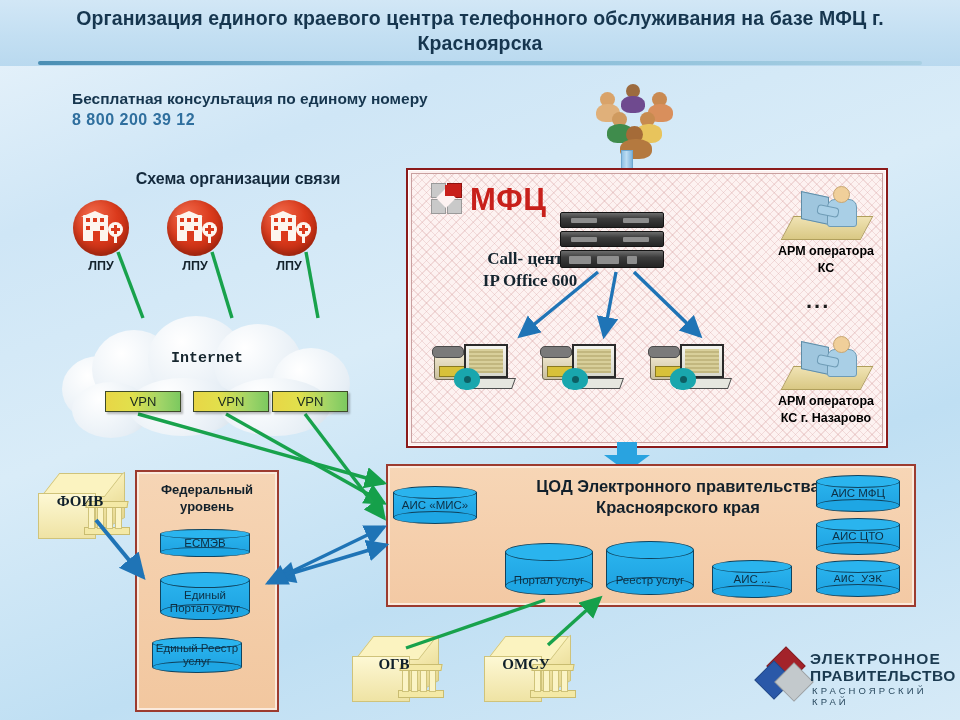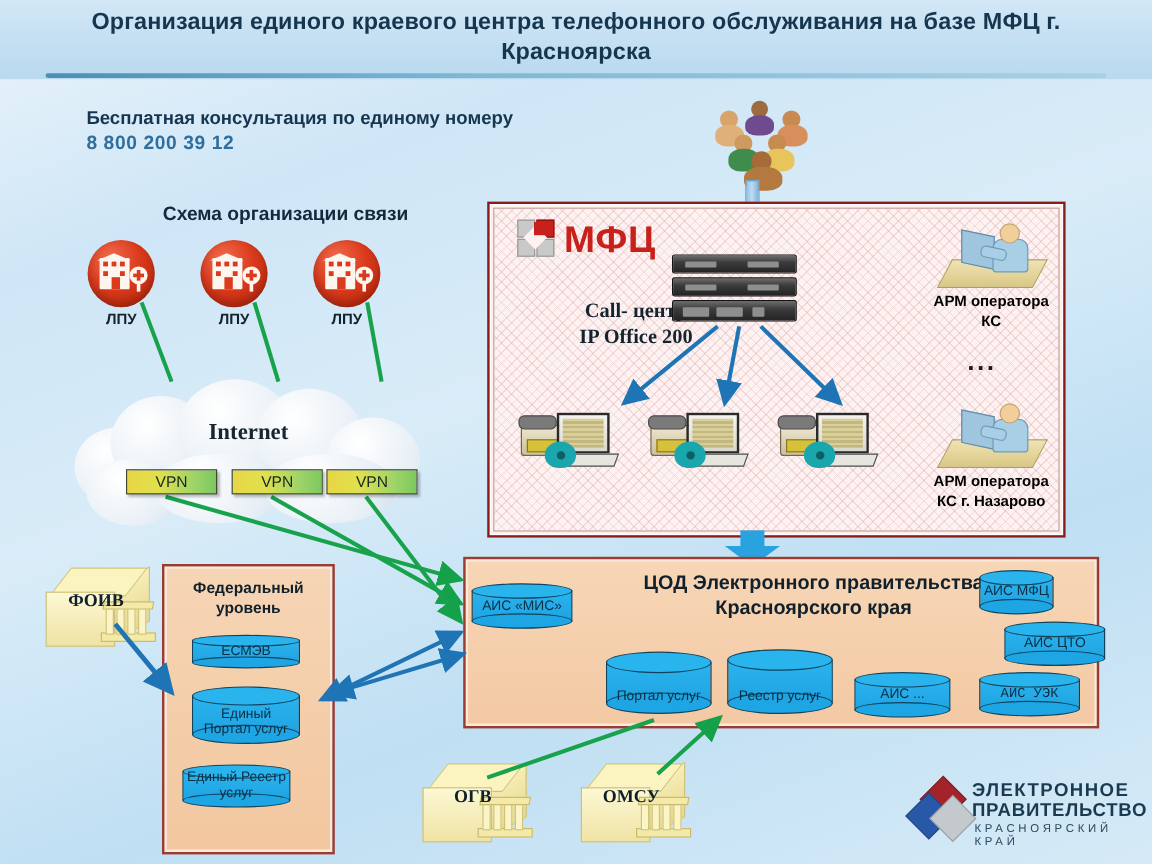--- a/index.html
+++ b/index.html
@@ -152,22 +152,22 @@
     border-left:1.6px solid #10435e;border-right:1.6px solid #10435e;box-sizing:border-box;}
   .db .lbl{position:absolute;left:0;top:0;width:100%;height:100%;
     display:flex;align-items:center;justify-content:center;text-align:center;
     font-size:11.5px;color:#0d2f44;line-height:13px;z-index:3;padding:0 3px;box-sizing:border-box;}
 
   
   .cloud{position:absolute;left:62px;top:312px;width:290px;height:126px;}
   .cloud .puff{position:absolute;border-radius:50%;
     background:radial-gradient(circle at 35% 30%,#ffffff,#e6eef5 70%,#d2dde6 100%);}
   .cloud-label{position:absolute;left:0;top:38px;width:290px;text-align:center;
-    font-family:Liberation Serif, serif;
-    font-weight:bold;font-size:19px;color:#17272f;z-index:5;}
+    font-family:Liberation Mono, monospace;
+    font-weight:bold;font-size:15px;color:#17272f;z-index:5;}
   .vpn{position:absolute;width:76px;height:21px;z-index:6;
     background:linear-gradient(90deg,#e8d646 0%,#e1e04c 35%,#9fd468 75%,#7cc95f 100%);
     border:1.5px solid #3e4a2a;box-sizing:border-box;
     display:flex;align-items:center;justify-content:center;
     font-size:13px;color:#17271f;box-shadow:2px 2px 2px rgba(0,0,0,.25);}
 
   
   .lpu{position:absolute;width:58px;text-align:center;}
   .lpu-ic{position:relative;width:56px;height:56px;margin:0 auto;border-radius:50%;
     background:radial-gradient(circle at 34% 26%,#f0694a 0%,#db3a1c 45%,#b9260c 100%);
@@ -255,21 +255,21 @@
           <div class="pw" style="left:1px;top:17px;"></div>
           <div class="pw" style="left:17px;top:17px;"></div>
           <div style="position:absolute;left:9px;top:9px;width:14px;height:14px;background:#fdf2f1;transform:rotate(45deg);"></div>
           <div style="position:absolute;left:15px;top:3px;width:11px;height:11px;background:#c8201b;"></div>
         </div>
         <span class="mfc-word">МФЦ</span>
       </div>
 
       <div class="cc-label">
         <div>Call- центр</div>
-        <div>IP Office 200</div>
+        <div>IP Office 600</div>
       </div>
     </div>
   </div>
 
   <div class="pbx">
     <div class="pbx-u" style="top:0;">
         <i style="left:10px;width:26px;"></i>
         <i style="left:62px;width:26px;"></i>
       </div>
     <div class="pbx-u" style="top:19px;">
@@ -453,29 +453,29 @@
       </div>
   </div>
   <div class="db" style="left:712px;top:560px;width:80px;height:38px;">
     <div class="cyl">
         <div class="mid"></div>
         <div class="bot"></div>
         <div class="top"></div>
       <div class="lbl">АИС ...</div>
       </div>
   </div>
-  <div class="db" style="left:816px;top:475px;width:62px;height:37px;text-decoration:underline;">
+  <div class="db" style="left:816px;top:475px;width:84px;height:37px;text-decoration:underline;">
     <div class="cyl">
         <div class="mid"></div>
         <div class="bot"></div>
         <div class="top"></div>
       <div class="lbl">АИС МФЦ</div>
       </div>
   </div>
-  <div class="db" style="left:816px;top:518px;width:84px;height:37px;margin-left:21px;">
+  <div class="db" style="left:816px;top:518px;width:84px;height:37px;">
     <div class="cyl">
         <div class="mid"></div>
         <div class="bot"></div>
         <div class="top"></div>
       <div class="lbl">АИС ЦТО</div>
       </div>
   </div>
   <div class="db" style="left:816px;top:560px;width:84px;height:37px;font-family:Liberation Mono, monospace;">
     <div class="cyl">
         <div class="mid"></div>

